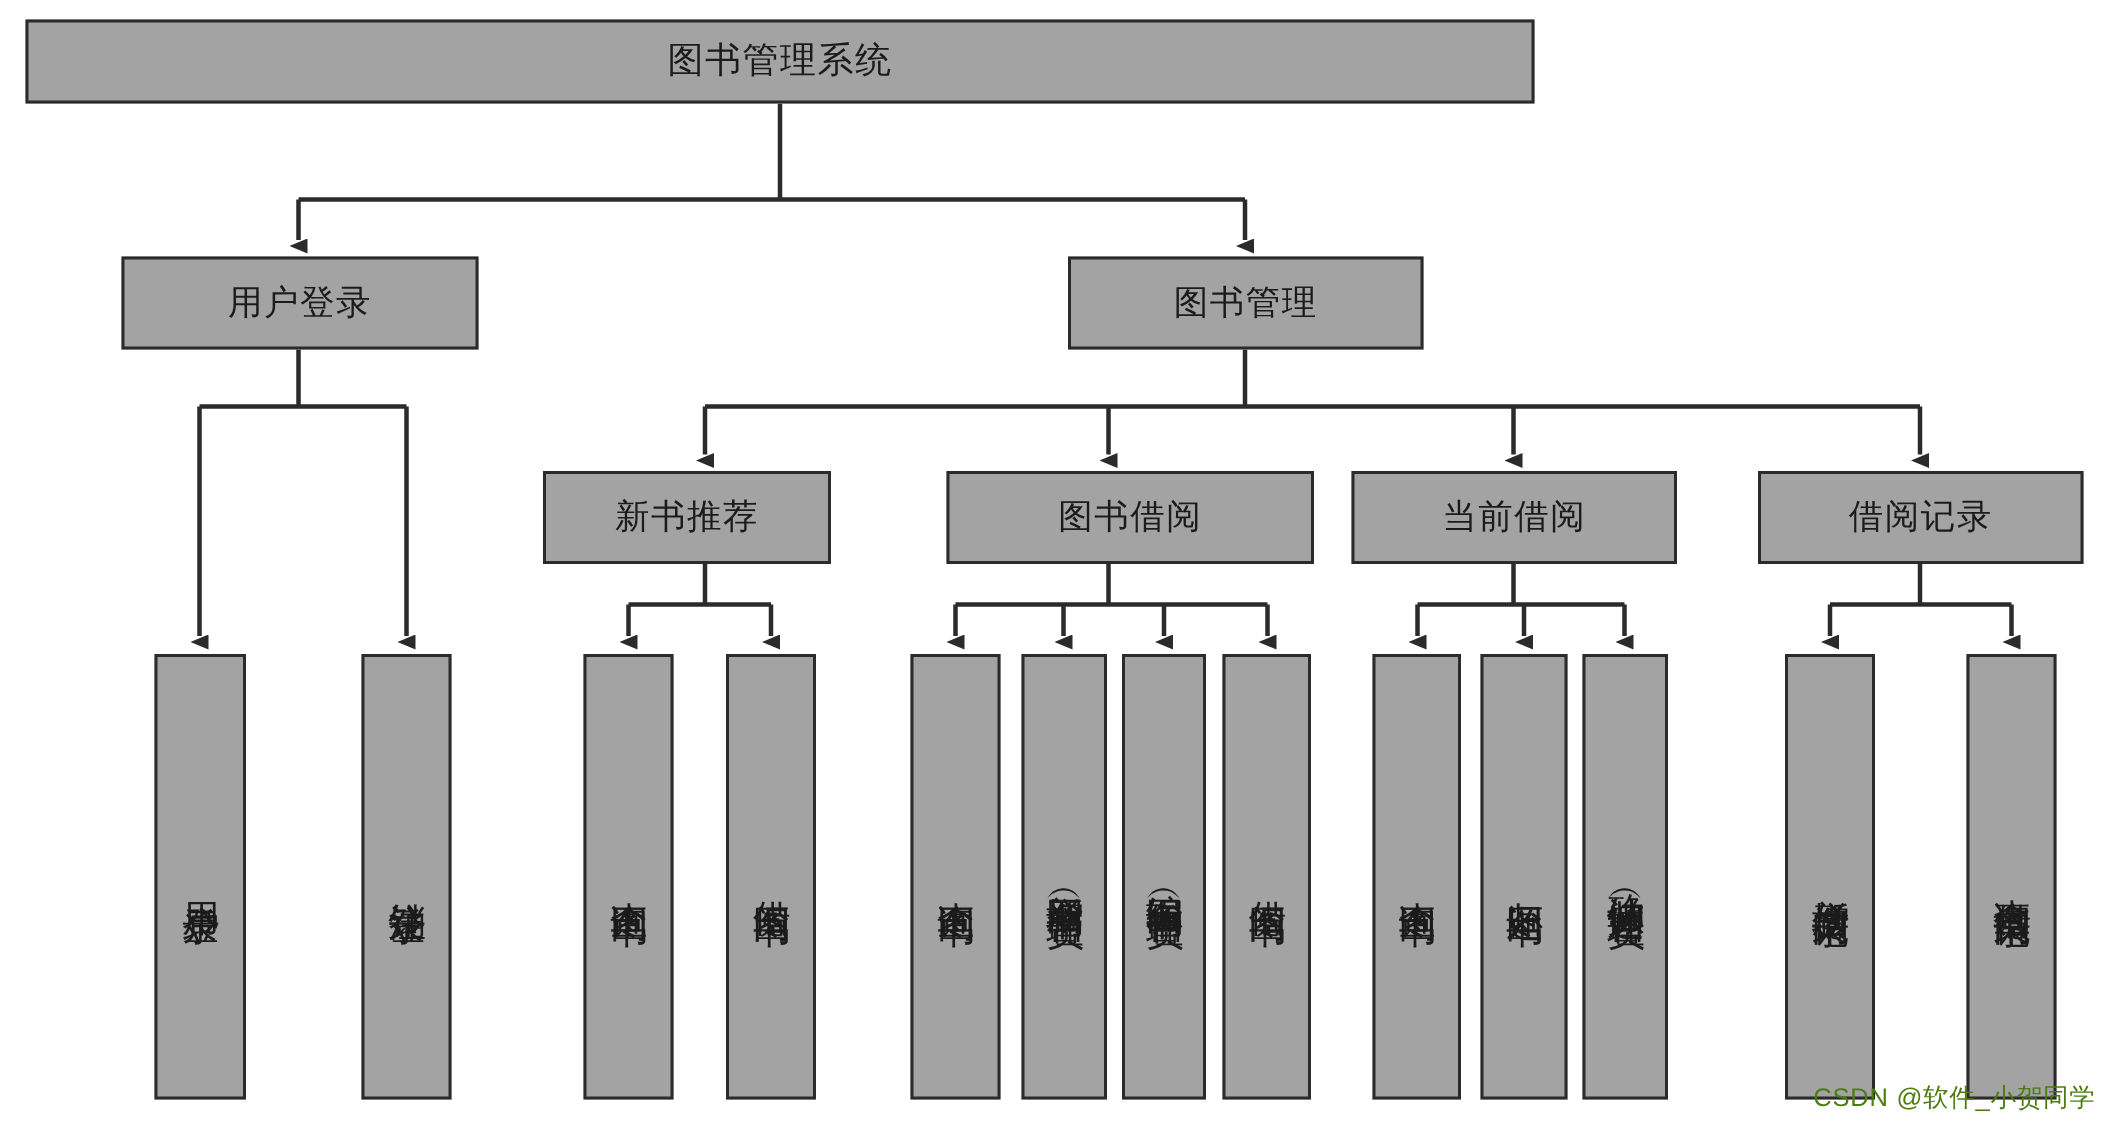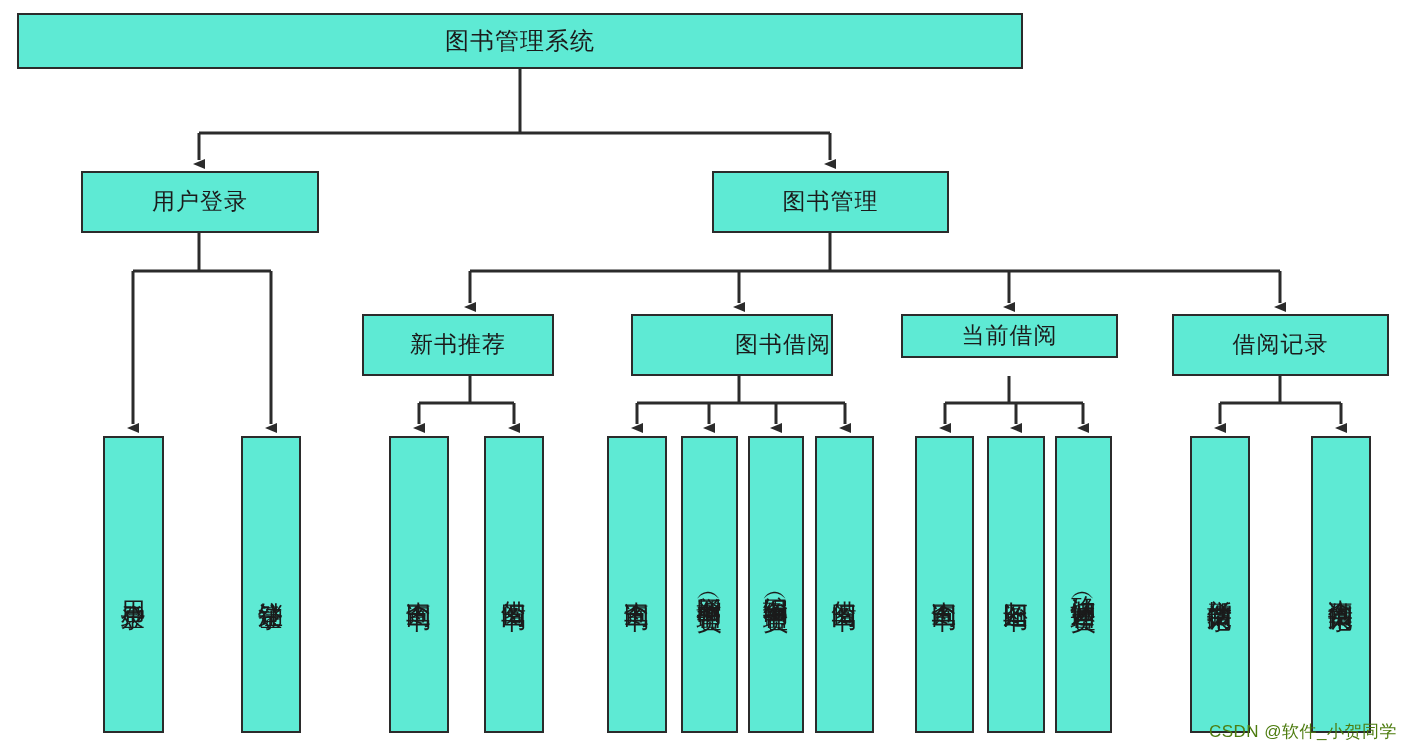--- a/index.html
+++ b/index.html
@@ -21,21 +21,21 @@
     position: absolute;
     left: 0;
     top: 0;
     width: 1405px;
     height: 747px;
     pointer-events: none;
   }
   .node {
     position: absolute;
     box-sizing: border-box;
-    background: #5eead4;
+    background: #a3a3a3;
     border: 2.5px solid #2b2b2b;
     display: flex;
     align-items: center;
     justify-content: center;
     color: #1b1b1b;
   }
   .node.horiz {
     font-size: 23px;
     letter-spacing: 1px;
     line-height: 1.2;
@@ -133,24 +133,24 @@
   <div class="node horiz" style="left:81px; top:171px; width:238px; height:62px;">
     <span class="htext">用户登录</span>
   </div>
   <div class="node horiz" style="left:712px; top:171px; width:237px; height:62px;">
     <span class="htext">图书管理</span>
   </div>
 
   <div class="node horiz" style="left:362px; top:314px; width:192px; height:62px;">
     <span class="htext">新书推荐</span>
   </div>
-  <div class="node horiz" style="left:631px; top:314px; width:202px; height:62px;justify-content:flex-end;">
+  <div class="node horiz" style="left:631px; top:314px; width:245px; height:62px;">
     <span class="htext">图书借阅</span>
   </div>
-  <div class="node horiz" style="left:901px; top:314px; width:217px; height:44px;">
+  <div class="node horiz" style="left:901px; top:314px; width:217px; height:62px;">
     <span class="htext">当前借阅</span>
   </div>
   <div class="node horiz" style="left:1172px; top:314px; width:217px; height:62px;">
     <span class="htext">借阅记录</span>
   </div>
 
   <div class="node leaf" style="left:103px; top:436px; width:61px; height:297px;">
     <span class="vtext">用户登录</span>
   </div>
   <div class="node leaf" style="left:241px; top:436px; width:60px; height:297px;">

